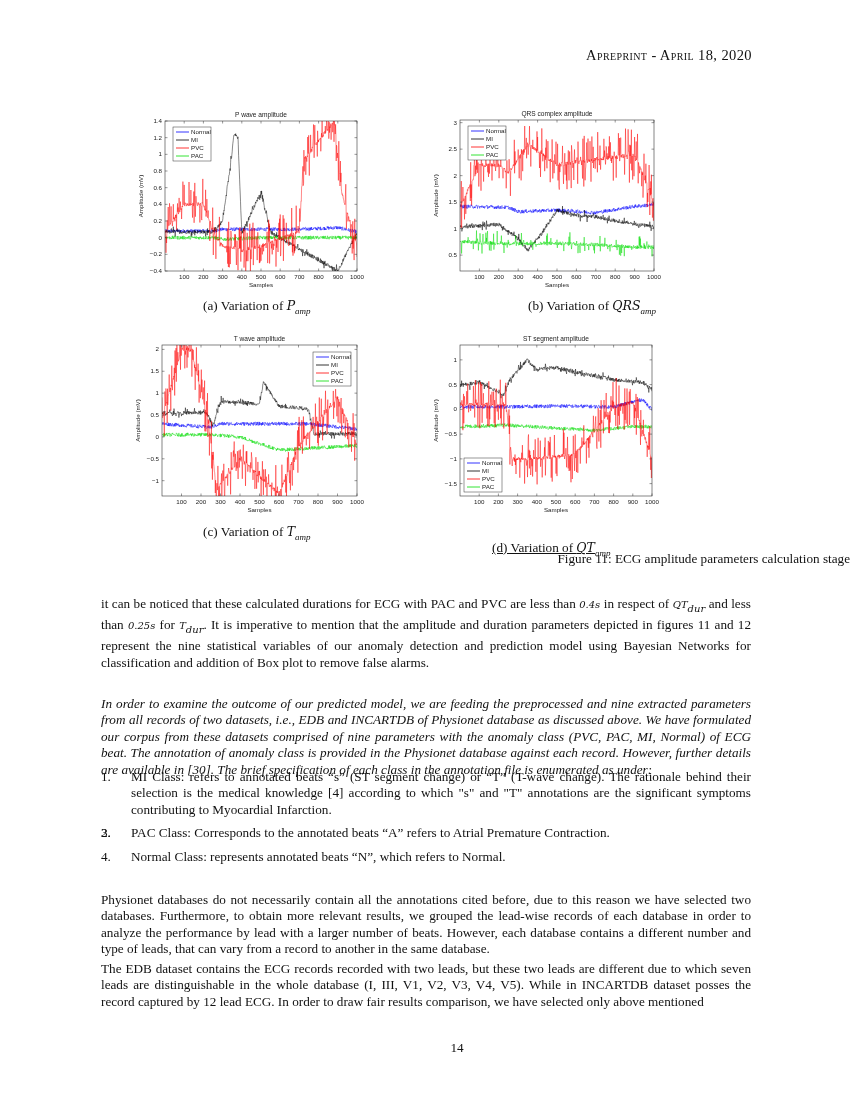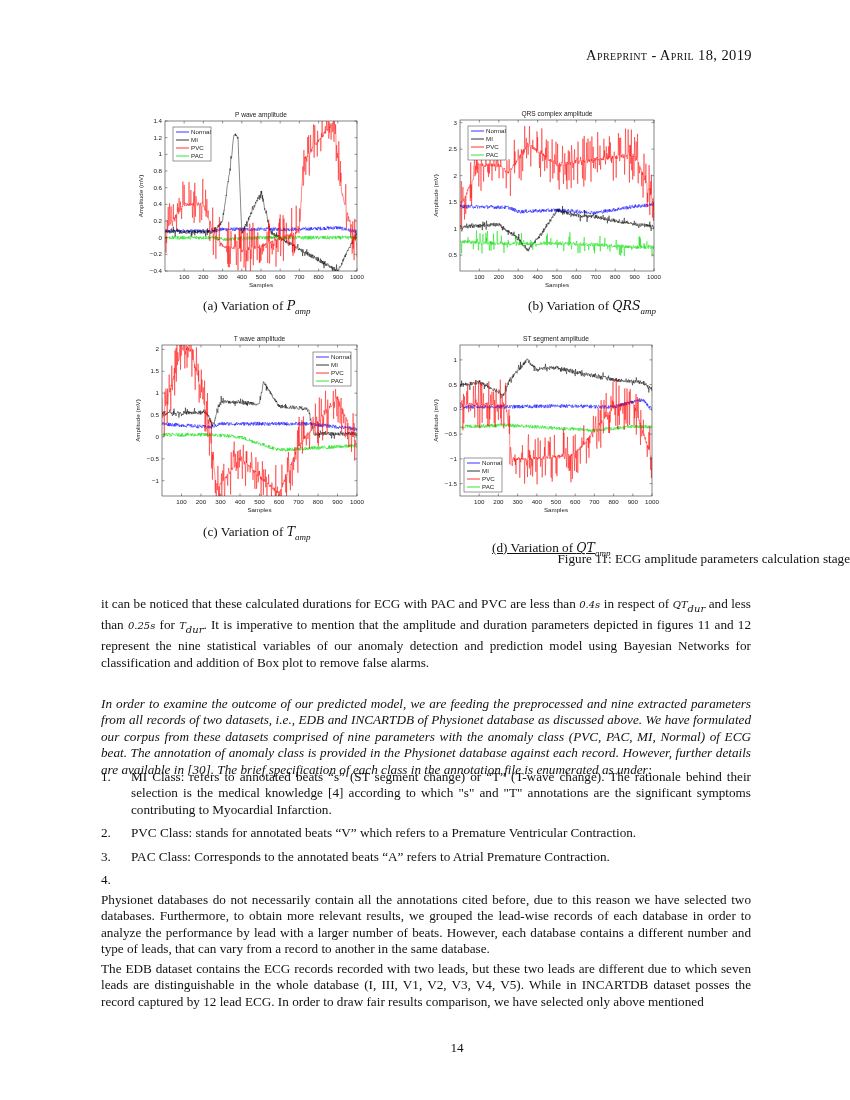--- a/index.html
+++ b/index.html
@@ -21,21 +21,21 @@
   ol.classes li { position:relative; padding-left:30px; margin-bottom:7px; }
   ol.classes li .num { position:absolute; left:0; top:0; }
   .pagenum { position:absolute; top:1040px; left:0; width:850px; text-align:center; font-size:13.2px;padding-left:32px; }
   .axis-text { font-family:"Liberation Sans", "DejaVu Sans", sans-serif; font-size:6.2px; fill:#222; }
   .title-text { font-family:"Liberation Sans", "DejaVu Sans", sans-serif; font-size:6.6px; fill:#222; }
 </style>
 </head>
 <body>
 
 <div class="header">
-  <span>A</span><span class="sc">preprint</span><span> - </span><span>A</span><span class="sc">pril</span><span> 18, 2019</span>
+  <span>A</span><span class="sc">preprint</span><span> - </span><span>A</span><span class="sc">pril</span><span> 18, 2020</span>
 </div>
 
 <div class="fig" style="left:0;top:0;width:850px;height:1100px;pointer-events:none;">
   <svg id="plots" width="850" height="1100">
       <g>
         <defs>
           <clipPath id="clip0">
             <rect x="165" y="121" width="192" height="150"></rect>
           </clipPath>
         </defs>
@@ -376,23 +376,23 @@
   </p>
 </div>
 
 <div class="body" style="top:696px;font-style:italic;">
   <p>In order to examine the outcome of our predicted model, we are feeding the preprocessed and nine extracted parameters from all records of two datasets, i.e., EDB and INCARTDB of Physionet database as discussed above.  We have formulated our corpus from these datasets comprised of nine parameters with the anomaly class (PVC, PAC, MI, Normal) of ECG beat. The annotation of anomaly class is provided in the Physionet database against each record. However, further details are available in  [30]. The brief specification of each class in the annotation file is enumerated as under:</p>
 </div>
 
 <div class="body" style="top:769px;">
   <ol class="classes">
     <li><span class="num">1.</span><span>MI Class: refers to annotated beats “s” (ST segment change) or “T” (T-wave change). The rationale behind their selection is the medical knowledge [4] according to which "s" and "T" annotations are the significant symptoms contributing to Myocardial Infarction.</span></li>
-    <li><span class="num">2.</span><span>PVC Class: stands for annotated beats “V” which refers to a Premature Ventricular Contraction.</span></li>
+    <li><span class="num">2.</span></li>
     <li><span class="num">3.</span><span>PAC Class: Corresponds to the annotated beats “A” refers to Atrial Premature Contraction.</span></li>
-    <li><span class="num">4.</span></li>
+    <li><span class="num">4.</span><span>Normal Class: represents annotated beats “N”, which refers to Normal.</span></li>
   </ol>
 </div>
 
 <div class="body" style="top:892px;">
   <p>Physionet databases do not necessarily contain all the annotations cited before, due to this reason we have selected two databases. Furthermore, to obtain more relevant results, we grouped the lead-wise records of each database in order to analyze the performance by lead with a larger number of beats. However, each database contains a different number and type of leads, that can vary from a record to another in the same database.</p>
 </div>
 
 <div class="body" style="top:961px;">
   <p>The EDB dataset contains the ECG records recorded with two leads, but these two leads are different due to which seven leads are distinguishable in the whole database (I, III, V1, V2, V3, V4, V5). While in INCARTDB dataset posses the record captured by 12 lead ECG. In order to draw fair results comparison, we have selected only above mentioned</p>
 </div>

